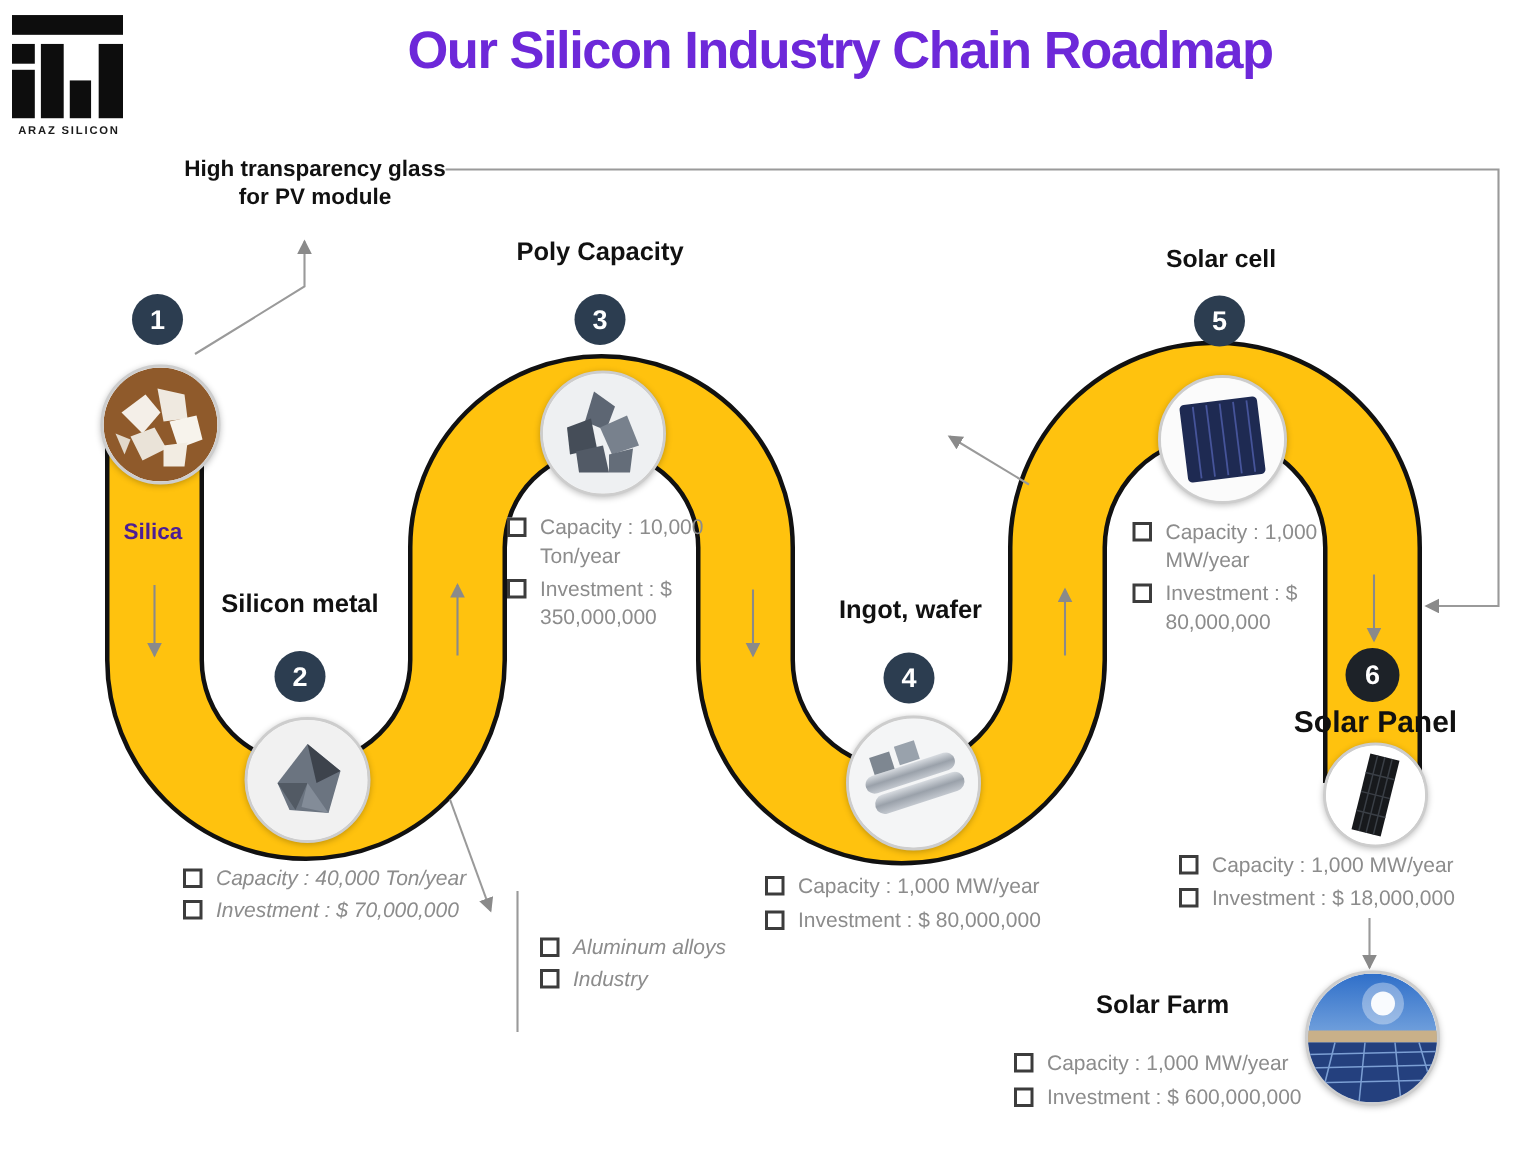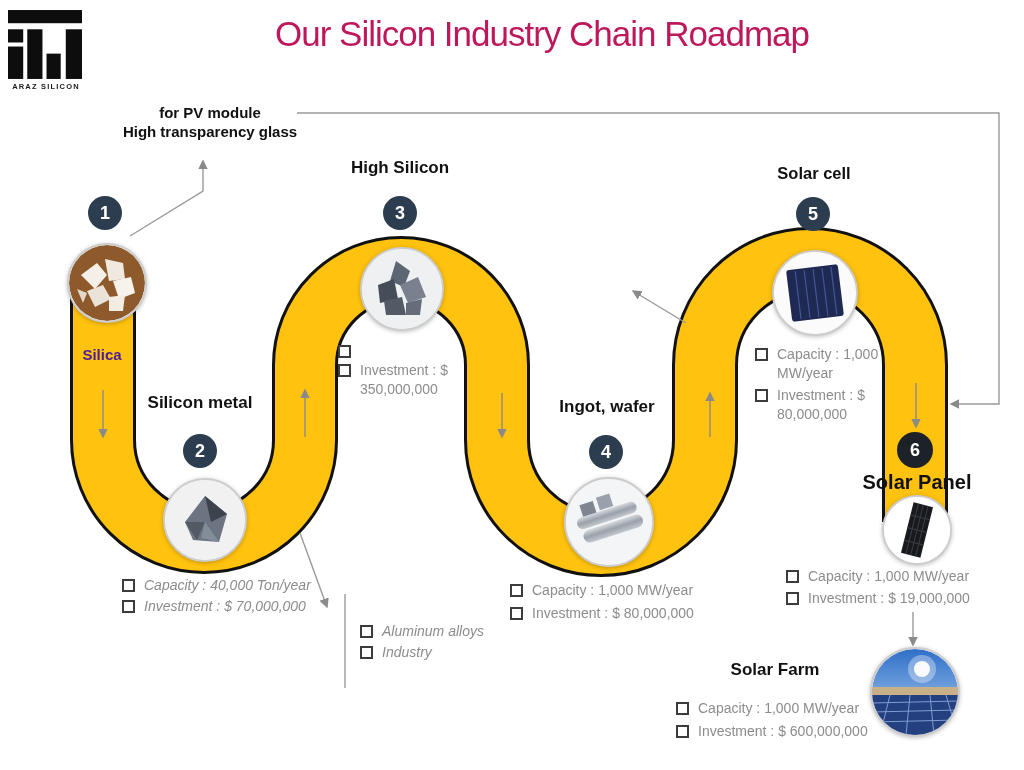--- a/index.html
+++ b/index.html
@@ -1,21 +1,21 @@
 <!DOCTYPE html>
 <html><head>
 <meta charset="utf-8">
 <style>
   html,body{margin:0;padding:0;background:#fff;}
   .canvas{position:relative;width:1024px;height:770px;background:#ffffff;overflow:hidden;
           font-family:"Liberation Sans",sans-serif;}
   .abs{position:absolute;}
   svg.layer{position:absolute;left:0;top:0;width:1024px;height:770px;}
-  .title{left:182px;top:14px;width:720px;text-align:center;font-size:35px;font-weight:400;
-         color:#be185d;letter-spacing:-1px;}
+  .title{left:200px;top:14px;width:720px;text-align:center;font-size:35px;font-weight:700;
+         color:#6d28d9;letter-spacing:-1px;}
   .logo-text{left:6px;top:82px;width:80px;text-align:center;font-size:7.5px;font-weight:700;
              letter-spacing:1.2px;color:#1a1a1a;}
   .stage-label{font-weight:700;color:#111;text-align:center;font-size:17px;}
   .small-label{font-weight:700;color:#4c1d95;text-align:center;font-size:15px;}
   .glass-label{left:105px;top:103px;width:210px;text-align:center;font-weight:700;
                font-size:15px;color:#111;line-height:19px;}
   .num-circle{width:34px;height:34px;border-radius:50%;color:#fff;font-weight:700;font-size:18px;
               display:flex;align-items:center;justify-content:center;z-index:5;}
   .photo{border-radius:50%;border:2px solid #cdcdcd;box-shadow:0 1px 4px rgba(0,0,0,.25);
          overflow:hidden;z-index:4;background:#f5f5f5;}
@@ -66,34 +66,34 @@
       <rect x="19" y="19" width="15" height="49"></rect>
       <rect x="38" y="43" width="14" height="25"></rect>
       <rect x="57" y="19" width="16" height="49"></rect>
     </g>
   </svg>
   <div class="abs logo-text">ARAZ SILICON</div>
 
   <div class="abs title">Our Silicon Industry Chain Roadmap</div>
 
   <div class="abs glass-label">
+    <div>High transparency glass</div>
     <div>for PV module</div>
-    <div>High transparency glass</div>
   </div>
 
   <div class="abs num-circle" style="left:88px;top:196px;background:#2C3D50;">1</div>
   <div class="abs num-circle" style="left:183px;top:434px;background:#2C3D50;">2</div>
   <div class="abs num-circle" style="left:383px;top:196px;background:#2C3D50;">3</div>
   <div class="abs num-circle" style="left:589px;top:435px;background:#2C3D50;">4</div>
   <div class="abs num-circle" style="left:796px;top:197px;background:#2C3D50;">5</div>
   <div class="abs num-circle" style="left:897px;top:432px;width:36px;height:36px;background:#1D2228;">6</div>
 
   <div class="abs small-label" style="left:72px;top:346px;width:60px;">Silica</div>
   <div class="abs stage-label" style="left:130px;top:393px;width:140px;">Silicon metal</div>
-  <div class="abs stage-label" style="left:330px;top:158px;width:140px;">High Silicon</div>
+  <div class="abs stage-label" style="left:330px;top:158px;width:140px;">Poly Capacity</div>
   <div class="abs stage-label" style="left:537px;top:397px;width:140px;">Ingot, wafer</div>
   <div class="abs stage-label" style="left:754px;top:164px;width:120px;font-size:16.5px;">Solar cell</div>
   <div class="abs stage-label" style="left:852px;top:471px;width:130px;font-size:20px;">Solar Panel</div>
   <div class="abs stage-label" style="left:705px;top:660px;width:140px;">Solar Farm</div>
 
   <div class="abs photo" style="left:67px;top:243px;width:76px;height:76px;">
     <svg width="76" height="76" viewBox="0 0 76 76">
       <circle cx="38" cy="38" r="38" fill="#8f5a2b"></circle>
       <polygon points="12,30 28,18 38,30 26,44" fill="#f4efe8"></polygon>
       <polygon points="36,14 54,18 56,34 40,36" fill="#efe9e0"></polygon>
@@ -203,20 +203,21 @@
       </div>
     <div class="item-row">
       <span class="cb"></span>
       <span>Investment : $ 70,000,000</span>
       </div>
   </div>
 
   <div class="abs items gap3" style="left:338px;top:342px;width:132px;">
     <div class="item-row">
       <span class="cb"></span>
+      <span>Capacity : 10,000 Ton/year</span>
       </div>
     <div class="item-row">
       <span class="cb"></span>
       <span>Investment : $ 350,000,000</span>
       </div>
   </div>
 
   <div class="abs items gap4" style="left:510px;top:581px;">
     <div class="item-row">
       <span class="cb"></span>
@@ -239,21 +240,21 @@
       </div>
   </div>
 
   <div class="abs items gap3" style="left:786px;top:567px;">
     <div class="item-row">
       <span class="cb"></span>
       <span>Capacity : 1,000 MW/year</span>
       </div>
     <div class="item-row">
       <span class="cb"></span>
-      <span>Investment : $ 19,000,000</span>
+      <span>Investment : $ 18,000,000</span>
       </div>
   </div>
 
   <div class="abs items gap4" style="left:676px;top:699px;">
     <div class="item-row">
       <span class="cb"></span>
       <span>Capacity : 1,000 MW/year</span>
       </div>
     <div class="item-row">
       <span class="cb"></span>

